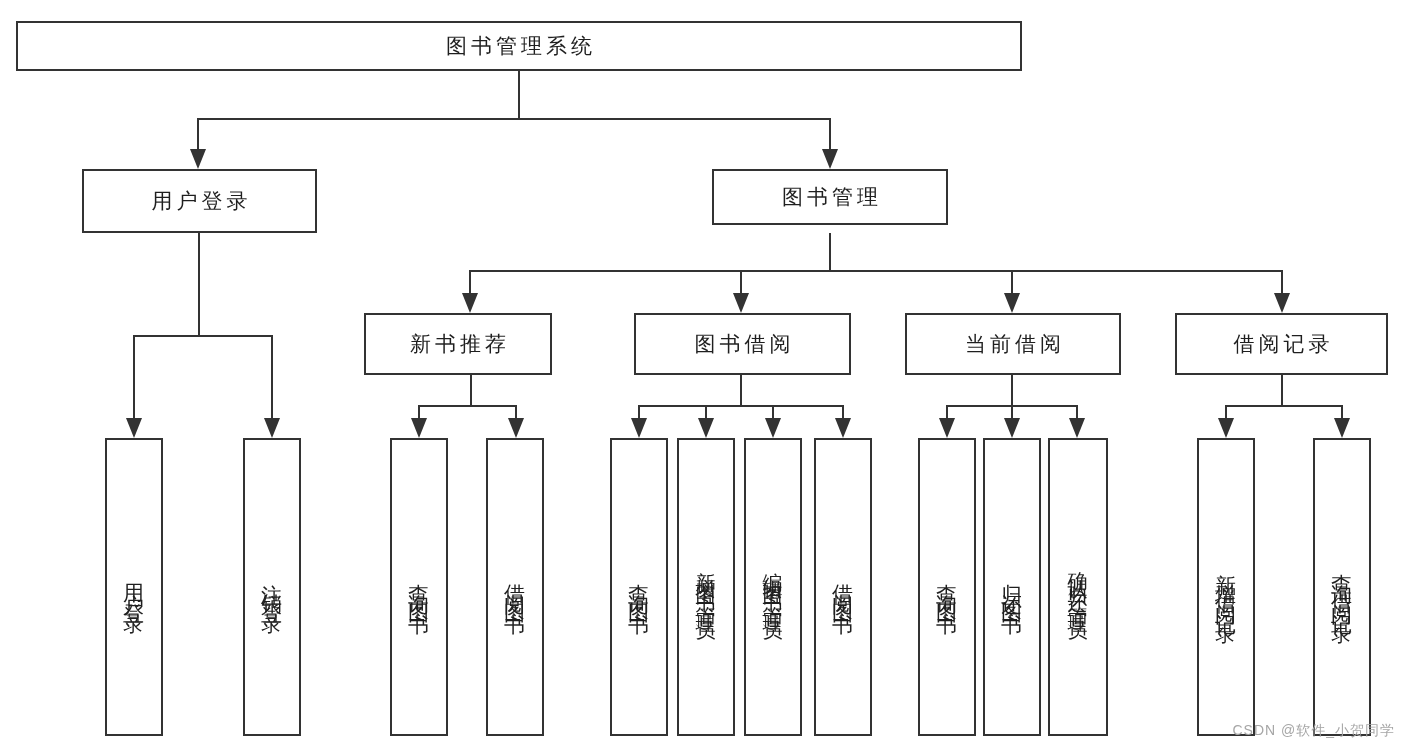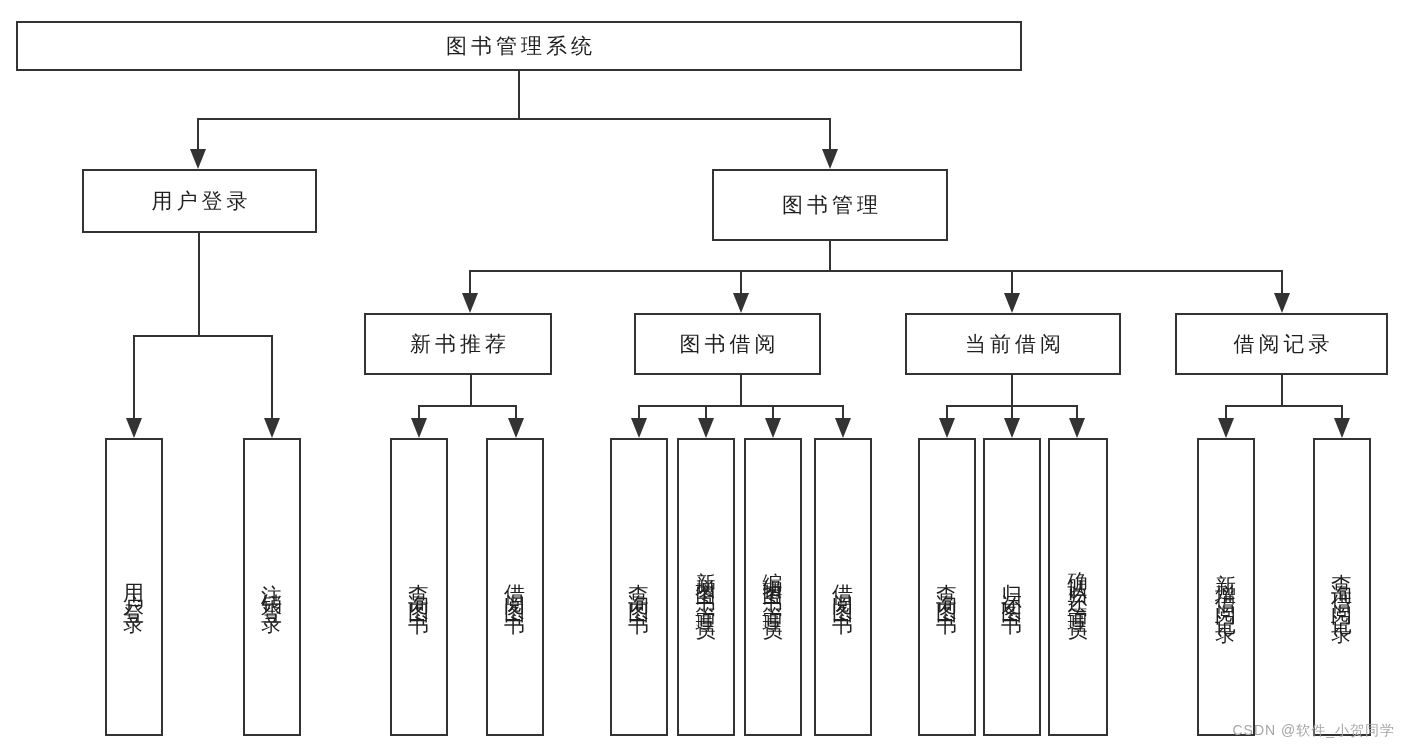--- a/index.html
+++ b/index.html
@@ -62,28 +62,28 @@
 
 <div class="stage">
 
   <div class="box" style="left:16px;top:13px;width:1006px;height:50px;margin-top:8px;">
     <span>图书管理系统</span>
   </div>
 
   <div class="box" style="left:82px;top:169px;width:235px;height:64px;">
     <span>用户登录</span>
   </div>
-  <div class="box" style="left:712px;top:169px;width:236px;height:72px;">
+  <div class="box" style="left:712px;top:169px;width:236px;height:56px;">
     <span>图书管理</span>
   </div>
 
   <div class="box" style="left:364px;top:313px;width:188px;height:62px;">
     <span>新书推荐</span>
   </div>
-  <div class="box" style="left:634px;top:313px;width:187px;height:62px;">
+  <div class="box" style="left:634px;top:313px;width:217px;height:62px;">
     <span>图书借阅</span>
   </div>
   <div class="box" style="left:1175px;top:313px;width:213px;height:62px;">
     <span>借阅记录</span>
   </div>
   <div class="box" style="left:905px;top:313px;width:216px;height:62px;">
     <span>当前借阅</span>
   </div>
 
   <div class="box leaf" style="left:105px;top:438px;width:58px;height:298px;">用户登录</div>

